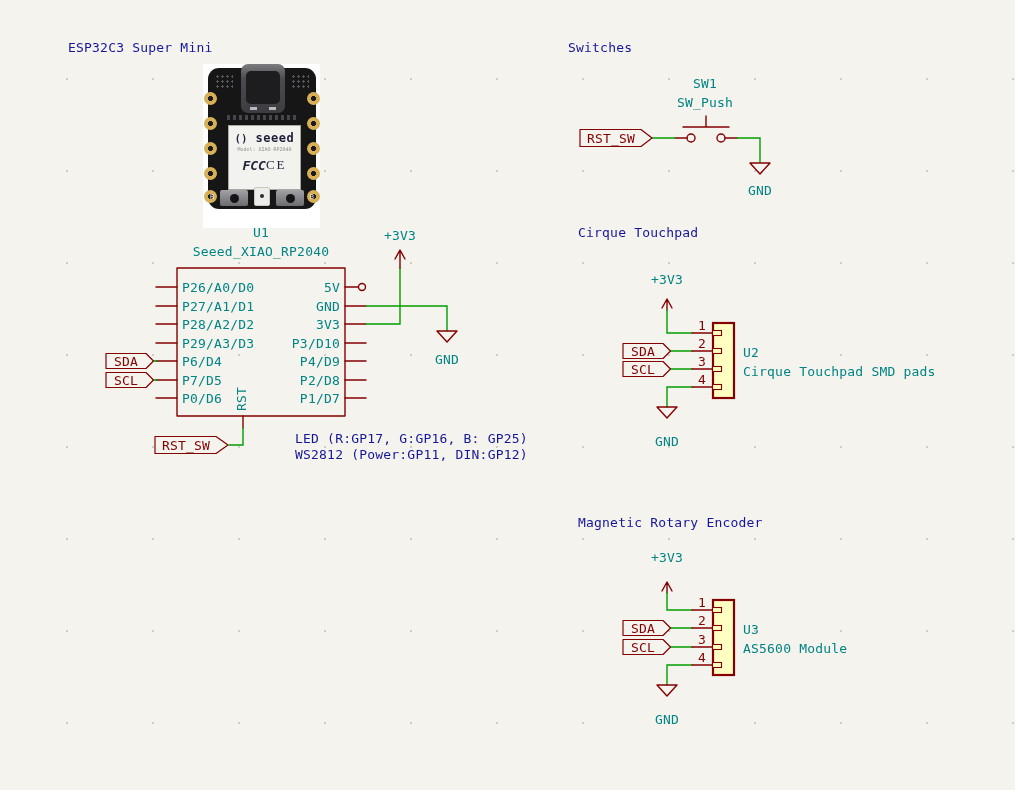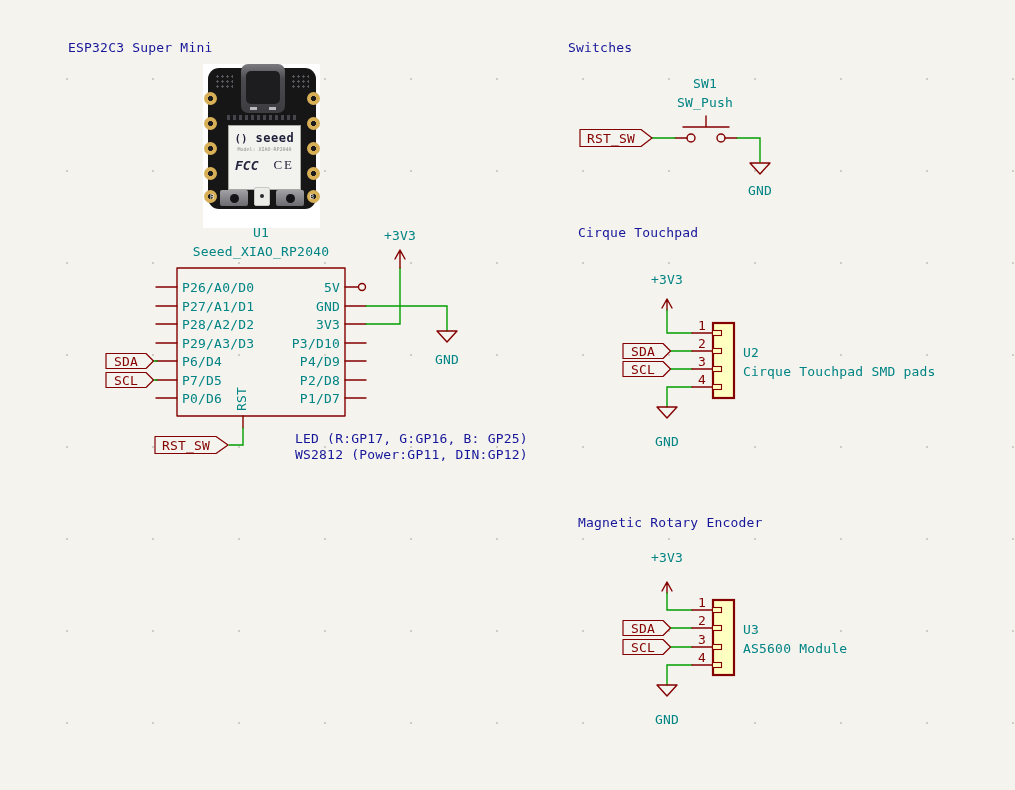--- a/index.html
+++ b/index.html
@@ -32,21 +32,21 @@
             background:repeating-linear-gradient(90deg,#45454b 0 3px,#17171a 3px 6px); }
   .gpad { position:absolute; width:13px; height:13px; border-radius:50%;
           background:radial-gradient(circle,#1c1c1e 0 2.6px,#D7AF57 2.8px 6.5px,#8c6f2e 6.5px); }
   .cdots { position:absolute; top:6px; width:18px; height:15px;
            background:radial-gradient(circle,#55555b 1px, rgba(0,0,0,0) 1.2px); background-size:5px 5px; }
   .sticker { position:absolute; left:20px; top:57px; width:73px; height:65px; background:#F2F2EF;
              border:1px solid #A9A9A3; box-sizing:border-box; text-align:center; }
   .logo-line { margin-top:5px; font-size:12px; font-weight:bold; color:#1E1E38; letter-spacing:0.5px; }
   .logo-mark { font-size:10px; font-weight:bold; color:#1E1E38; }
   .model-line { font-size:5px; color:#8B8B87; margin-top:1px; }
-  .cert-row { display:flex; justify-content:space-between; align-items:center; margin-top:5px; padding:0 6px; }
+  .cert-row { display:flex; justify-content:center; align-items:center; margin-top:5px; padding:0 6px; }
   .fcc { font-size:13px; font-weight:bold; font-style:italic; color:#24243E; }
   .ce  { font-size:13px; color:#24243E; letter-spacing:2px;font-family:Liberation Serif, serif; }
   .btn { position:absolute; top:122px; width:28px; height:16px; border-radius:2px;
          background:linear-gradient(180deg,#a2a2a6,#6b6b70); }
   .btn-dot { position:absolute; left:50%; top:50%; width:9px; height:9px; margin:-4.5px 0 0 -4.5px;
              border-radius:50%; background:#141416; }
   .led { position:absolute; left:50%; top:119px; width:16px; height:19px; margin-left:-8px;
          background:#ECECE9; border:1px solid #C9C9C2; border-radius:2px; box-sizing:border-box; }
   .led-dot { position:absolute; left:50%; top:6px; width:4px; height:4px; margin-left:-2px; border-radius:50%; background:#2C2C2E; }
   .pcb-letter { position:absolute; bottom:8px; font-size:7px; color:#E6E6E4; }

